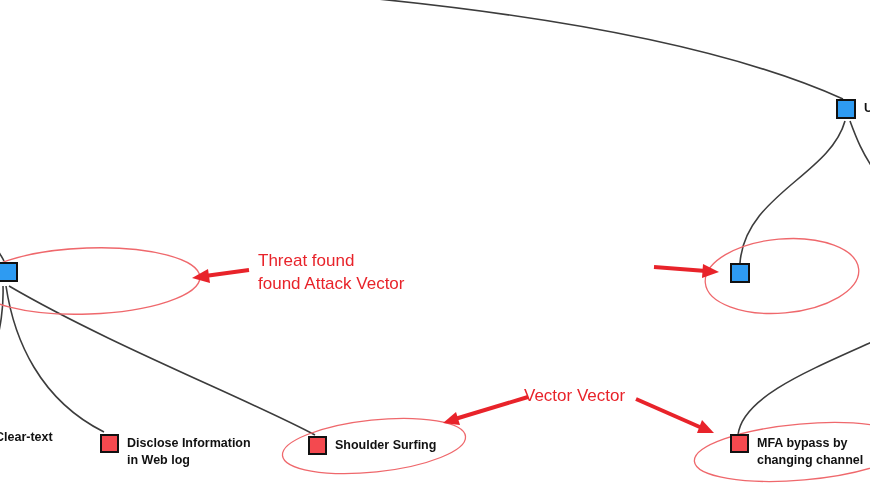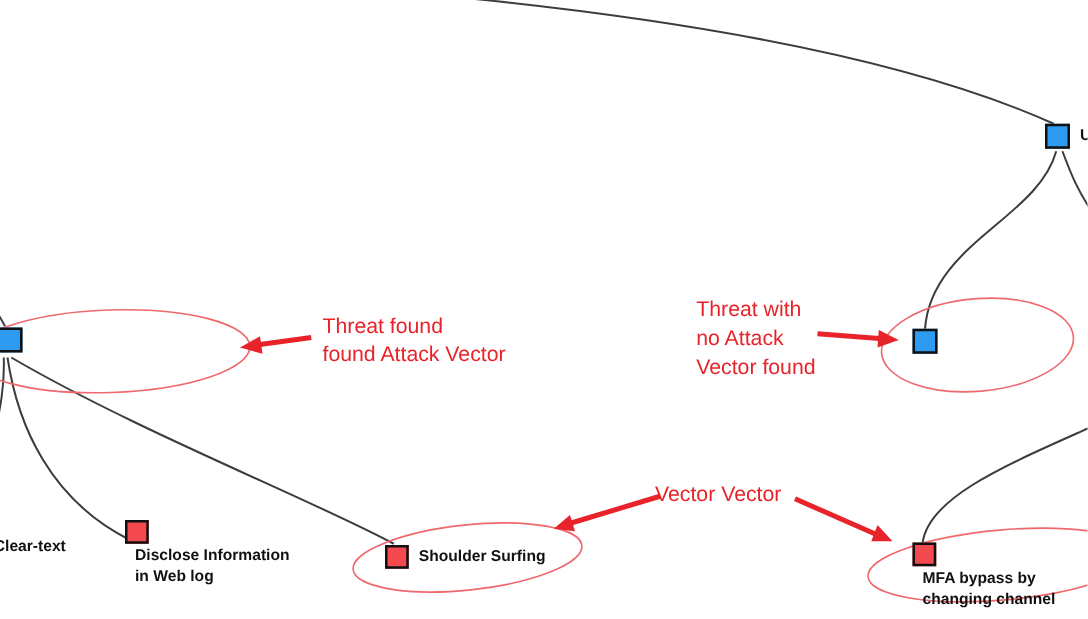--- a/index.html
+++ b/index.html
@@ -89,37 +89,34 @@
   </div>
 
   <div class="node" style="left:730px; top:263px;">
     <span class="sq blue"></span>
   </div>
 
   <div class="node" style="left:-5px; top:428px;">
     <span class="node-label solo">Clear-text</span>
   </div>
 
-  <div class="node" style="left:100px; top:416px;flex-direction:column;">
+  <div class="node" style="left:100px; top:434px;">
     <span class="sq red"></span>
     <span class="node-label">Disclose Information
 in Web log</span>
   </div>
 
   <div class="node" style="left:308px; top:436px;">
     <span class="sq red"></span>
     <span class="node-label">Shoulder Surfing</span>
   </div>
 
-  <div class="node" style="left:730px; top:434px;flex-direction:column;">
+  <div class="node" style="left:730px; top:434px;">
     <span class="sq red"></span>
     <span class="node-label">MFA bypass by
 changing channel</span>
   </div>
 
   <div class="annotation" style="left:258px; top:249px;">Threat found
 found Attack Vector</div>
-  <div class="annotation" style="left:557px; top:236px;">Threat with
-no Attack
-Vector found</div>
   <div class="annotation" style="left:524px; top:384px;">Vector Vector</div>
 
 </div>
 
 </body></html>

